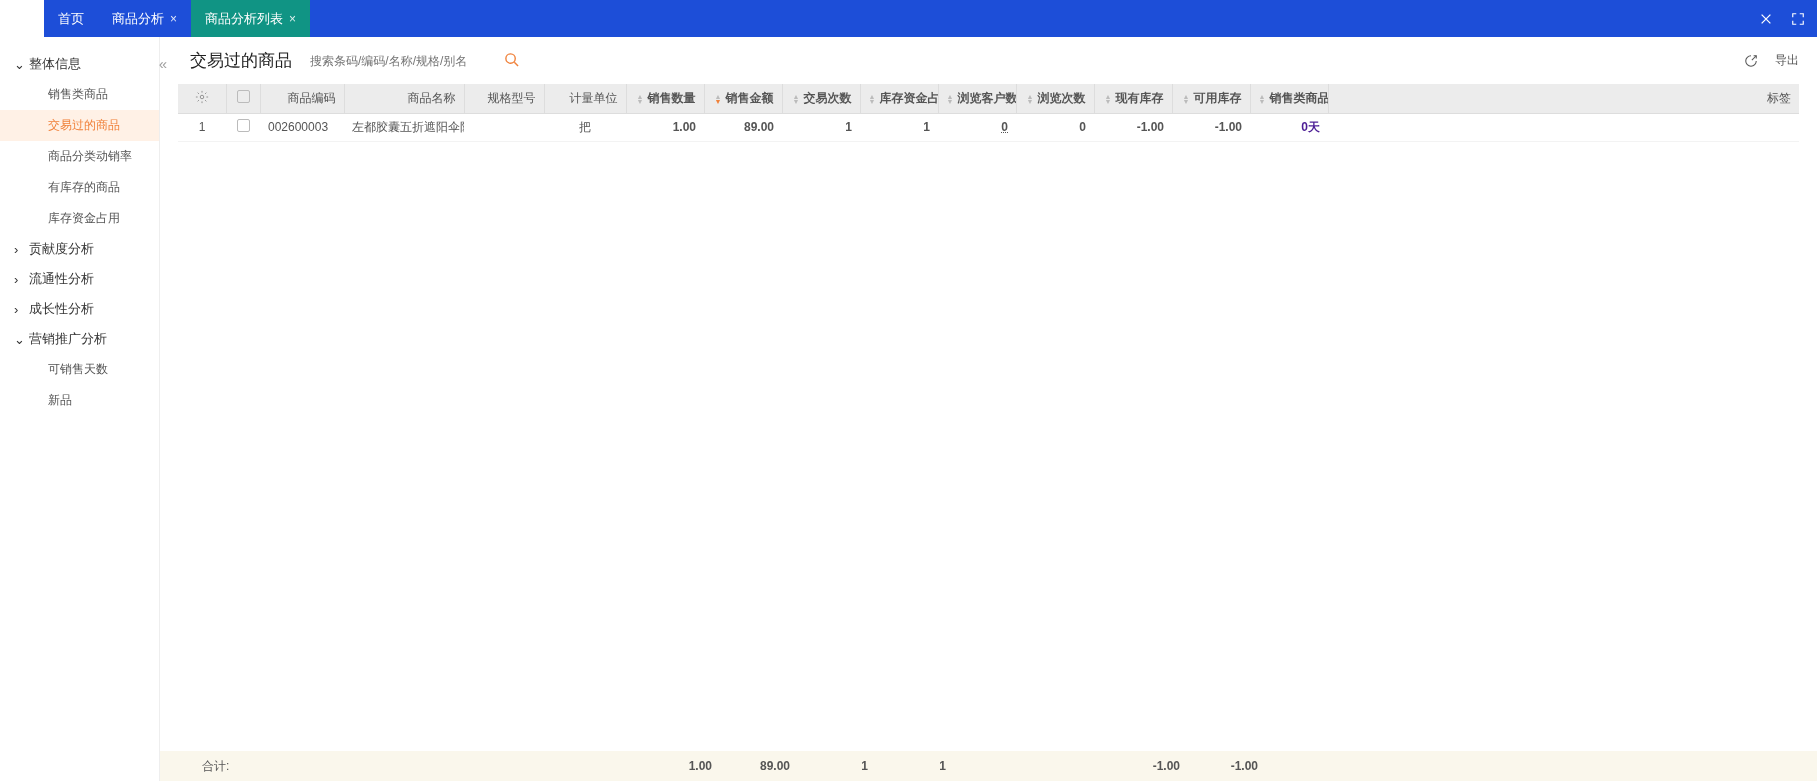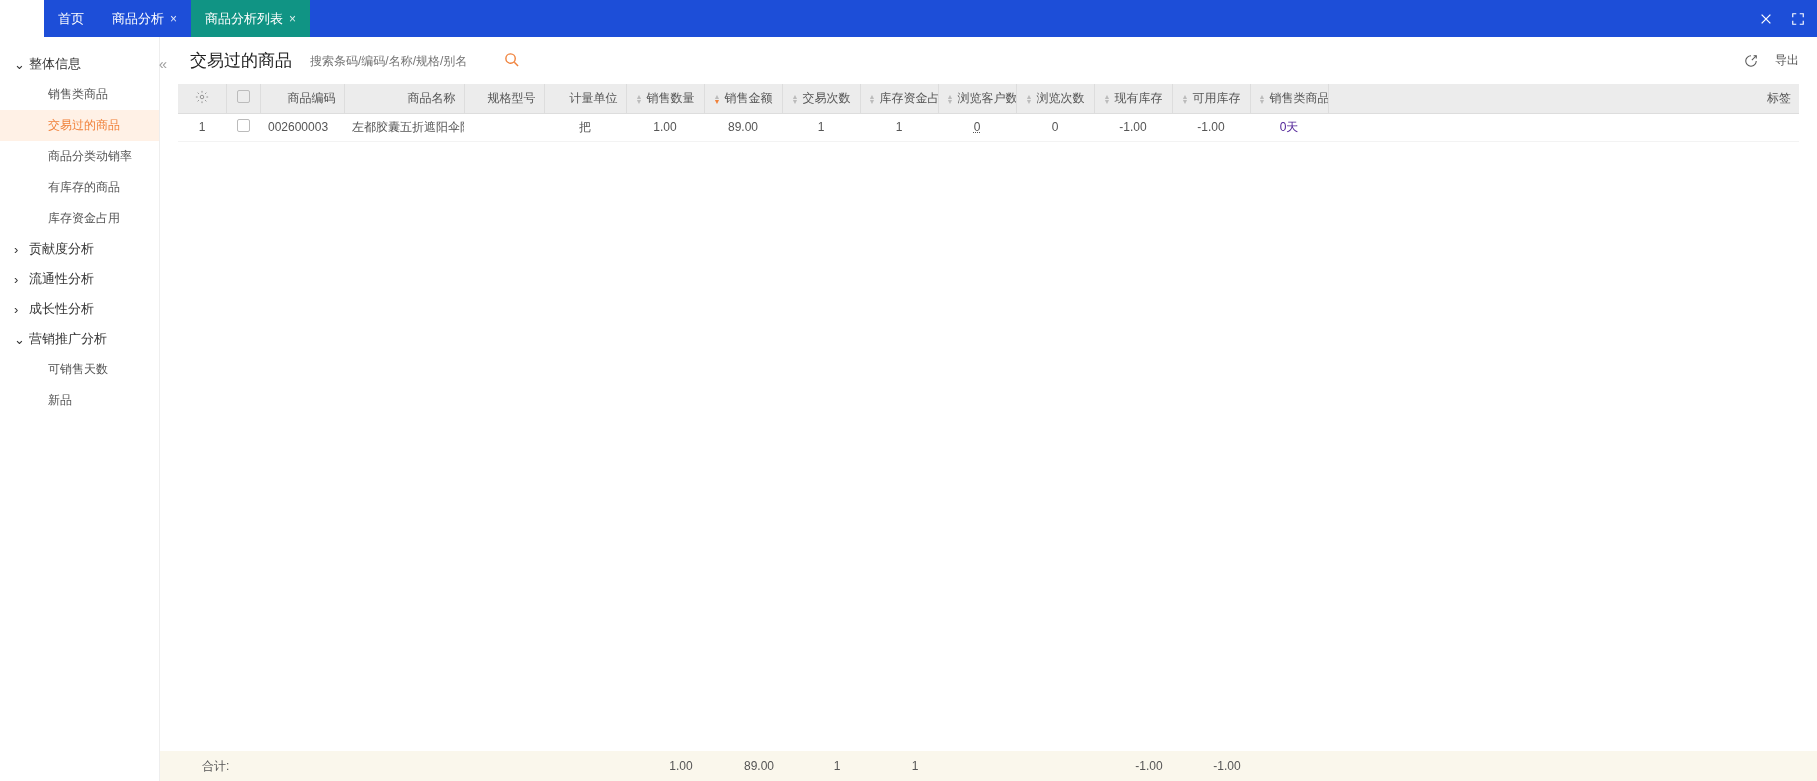--- a/index.html
+++ b/index.html
@@ -30,21 +30,21 @@
     .search-icon { color:#f0813a; font-size:14px; cursor:pointer; }
     .spacer { flex:1; }
     .export { display:flex; align-items:center; gap:17px; color:#555; font-size:12px; cursor:pointer; }
     .export-icon { width:14px; height:14px; }
 
     .table-wrap { flex:1; overflow:auto; padding:0 18px; }
     table { width:100%; border-collapse:collapse; table-layout:fixed; }
     thead th { background:#ececec; font-weight:400; font-size:12px; color:#555; height:29px; border-right:1px solid #ddd; border-bottom:1px solid #ddd; padding:0 8px; text-align:right; white-space:nowrap; overflow:hidden; }
     thead th:last-child { border-right:none; }
     tbody td { height:28px; padding:0 8px; font-size:12px; color:#555; border-bottom:1px solid #f3f3f3; white-space:nowrap; overflow:hidden; }
-    .right-a { text-align:center; }
+    .right-a { text-align:right;font-weight:bold; }
     .center-a { text-align:center; }
     .sorter { display:inline-flex; flex-direction:column; margin-right:4px; vertical-align:middle; line-height:5px; }
     .sorter span { font-size:7px; color:#bbbbbb; }
     .sorter.active .down { color:#f0813a; }
     .days-red { color:#4c1d95; }
     .underline { text-decoration:underline; text-decoration-style:dotted; }
 
     .footer-row { background:#faf7ec; padding:0 34px; }
     .footer-row td { background:#faf7ec; border-bottom:none; height:30px; }
 

